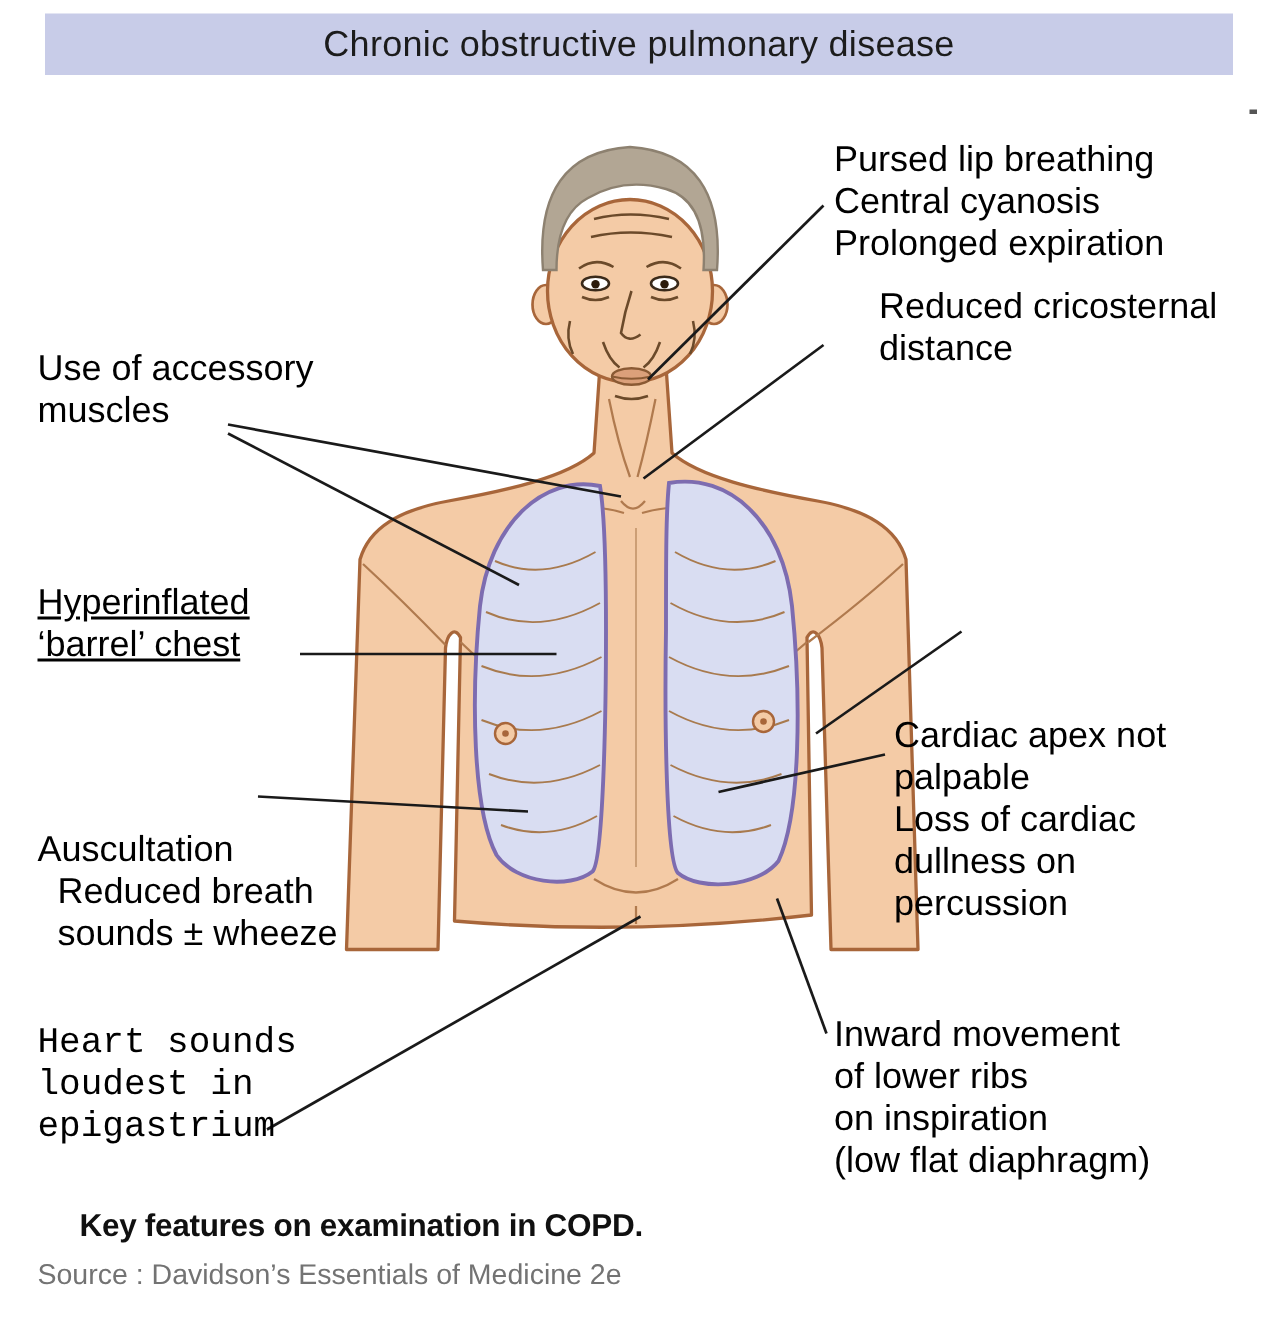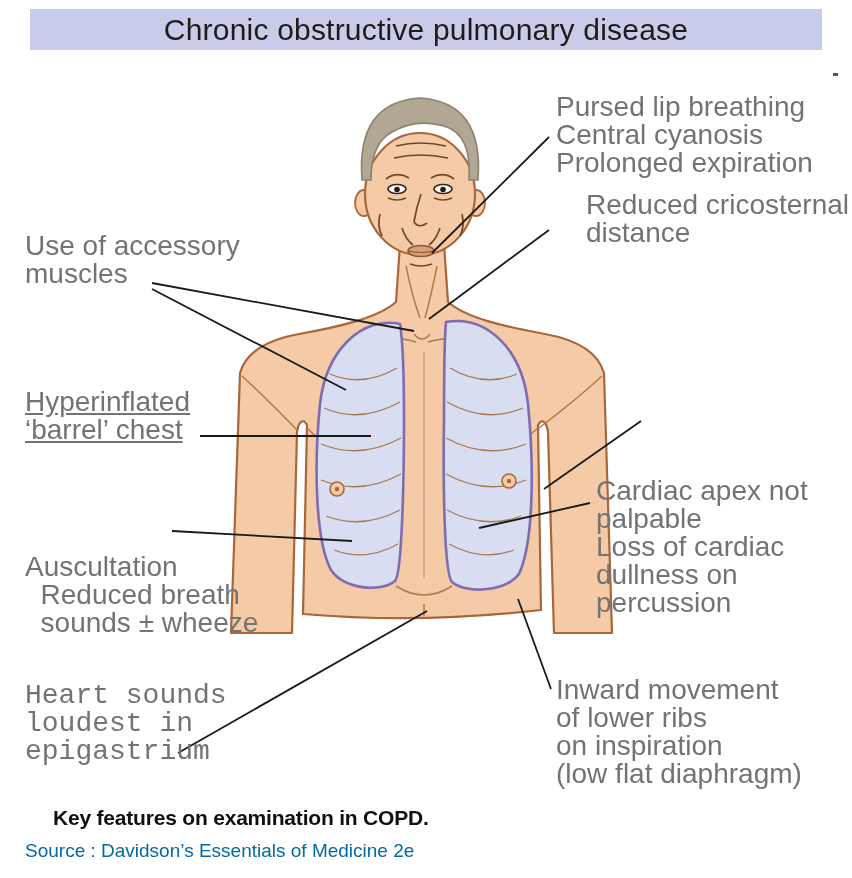--- a/index.html
+++ b/index.html
@@ -4,35 +4,35 @@
 <style>
   * { margin:0; padding:0; box-sizing:border-box; }
   html,body { background:#ffffff; }
   body { font-family:"Liberation Sans", sans-serif; color:#111; }
   .page { position:relative; width:852px; height:878px; background:#ffffff; overflow:hidden; }
 
   .title-bar {
     position:absolute; left:30px; top:9px; width:792px; height:41px;
     background:#c8cce8; display:flex; align-items:center; justify-content:center;
   }
-  .title-text { font-size:30px; color:#1c1c1c; letter-spacing:0.2px; }
+  .title-text { font-size:24px; color:#1c1c1c; letter-spacing:0.2px; }
 
   .fig-svg { position:absolute; left:0; top:0; }
 
   .label {
-    position:absolute; font-size:28px; line-height:28px; color:#737373;
+    position:absolute; font-size:24px; line-height:28px; color:#000000;
     white-space:pre-wrap;
   }
 
   .caption {
     position:absolute; left:25px; top:806px; font-size:21px; font-weight:bold;
     letter-spacing:-0.2px; color:#101010;margin-left:28px;
   }
   .source {
-    position:absolute; left:25px; top:840px; font-size:19px; color:#0369a1;
+    position:absolute; left:25px; top:840px; font-size:19px; color:#737373;
   }
   .stray-mark {
     position:absolute; left:833px; top:73px; width:5px; height:3px; background:#555;
   }
 </style>
 </head>
 <body>
 
 <div class="page">
 

